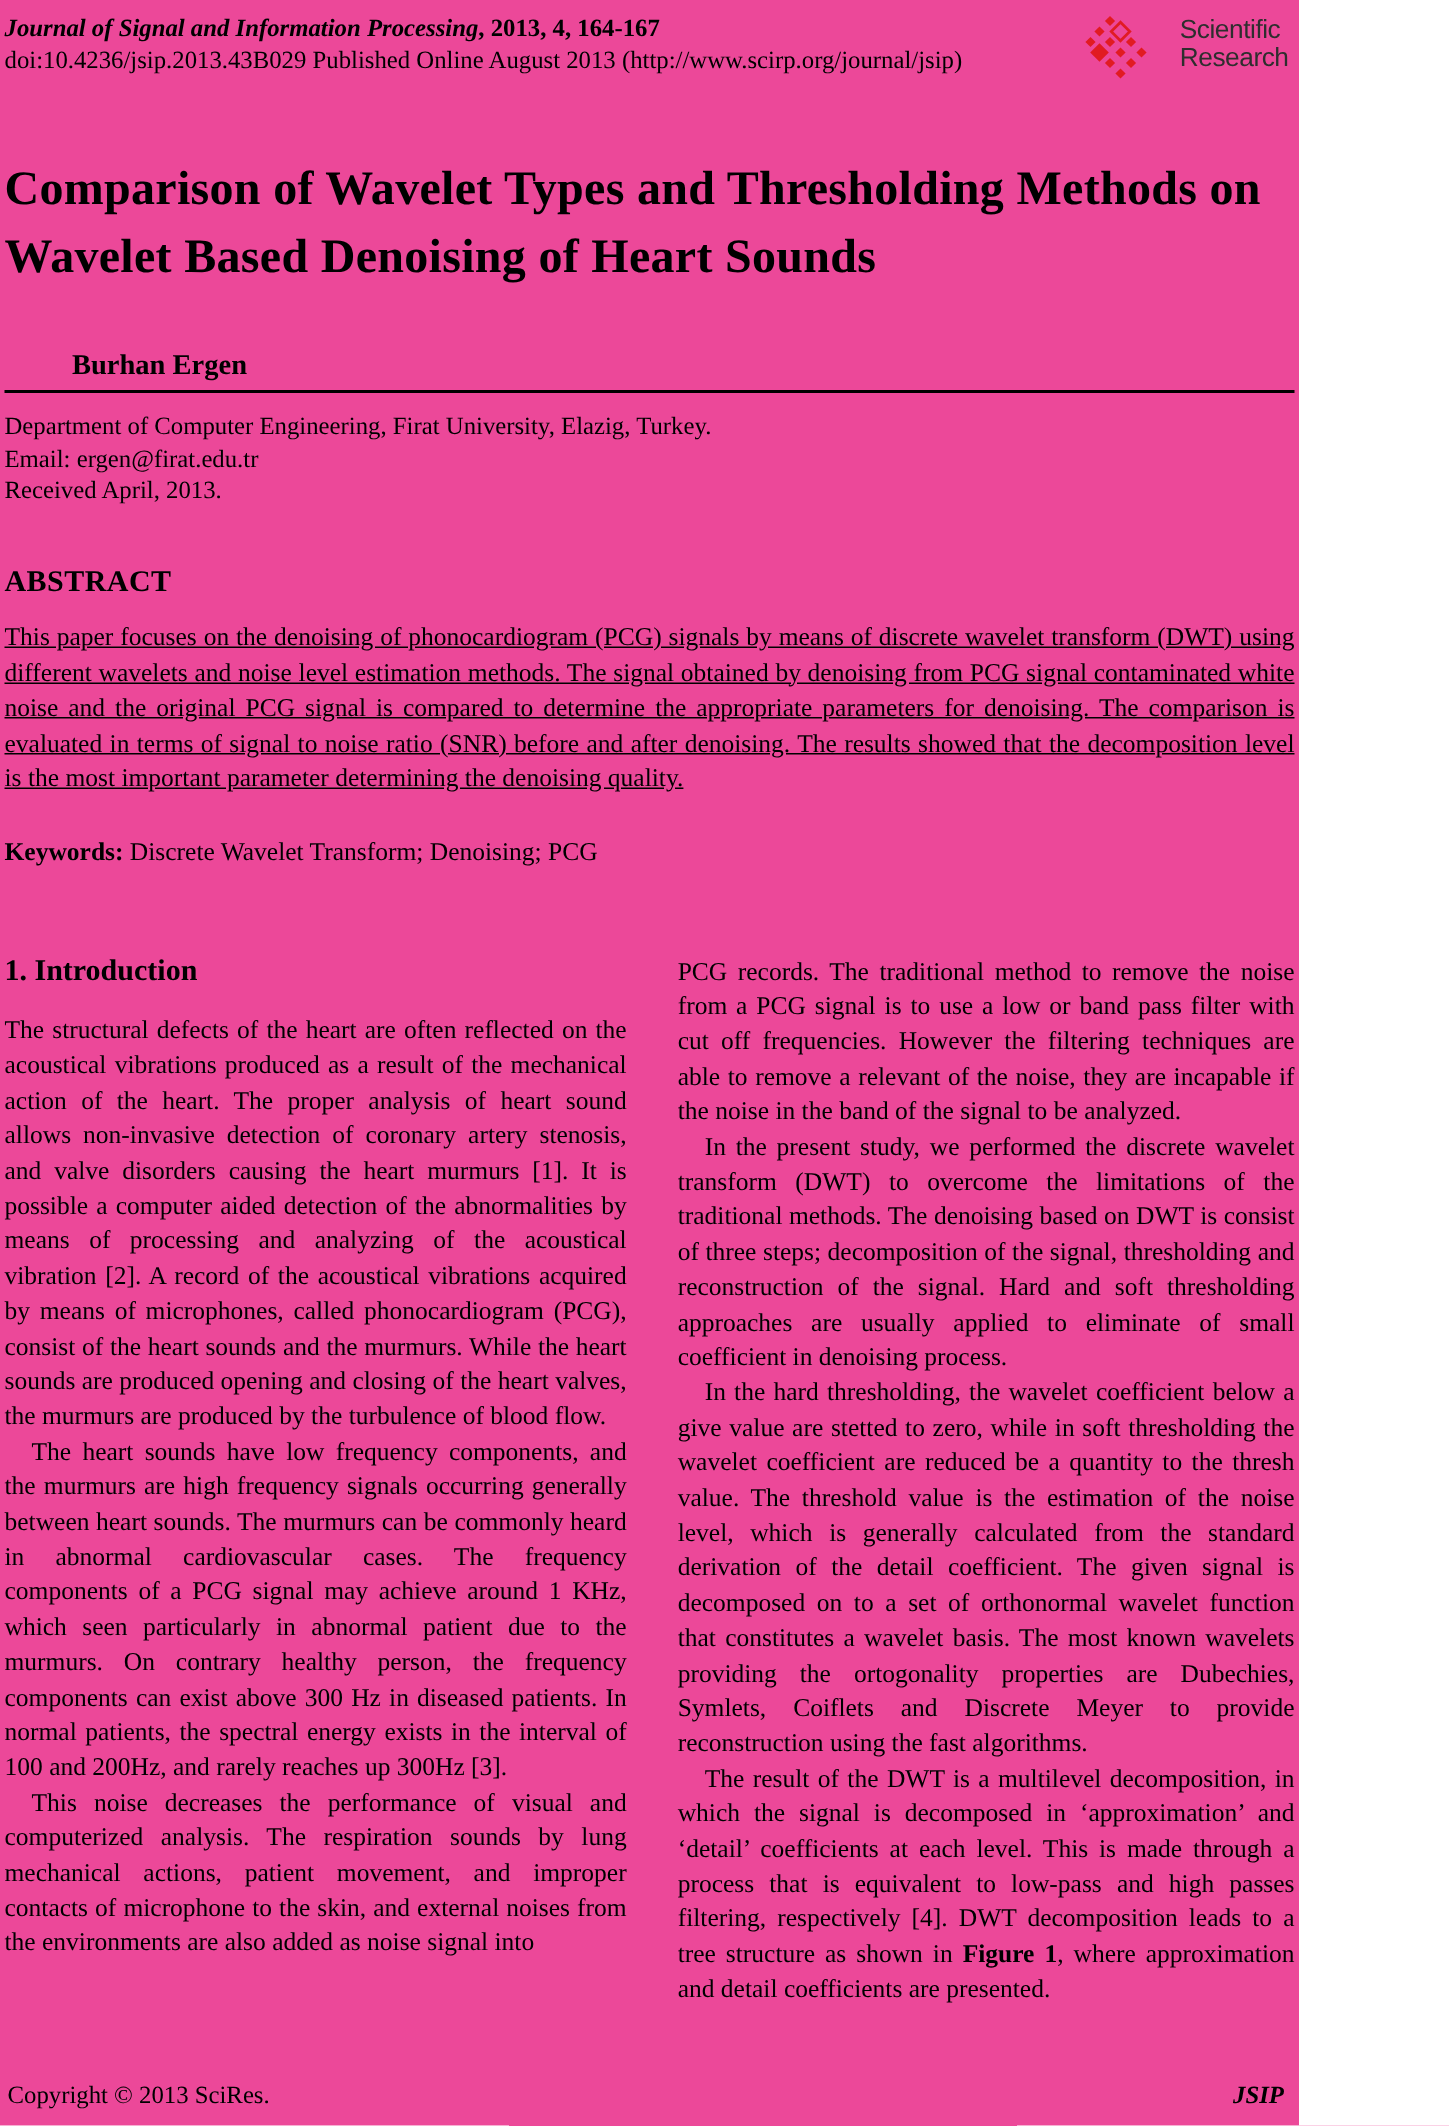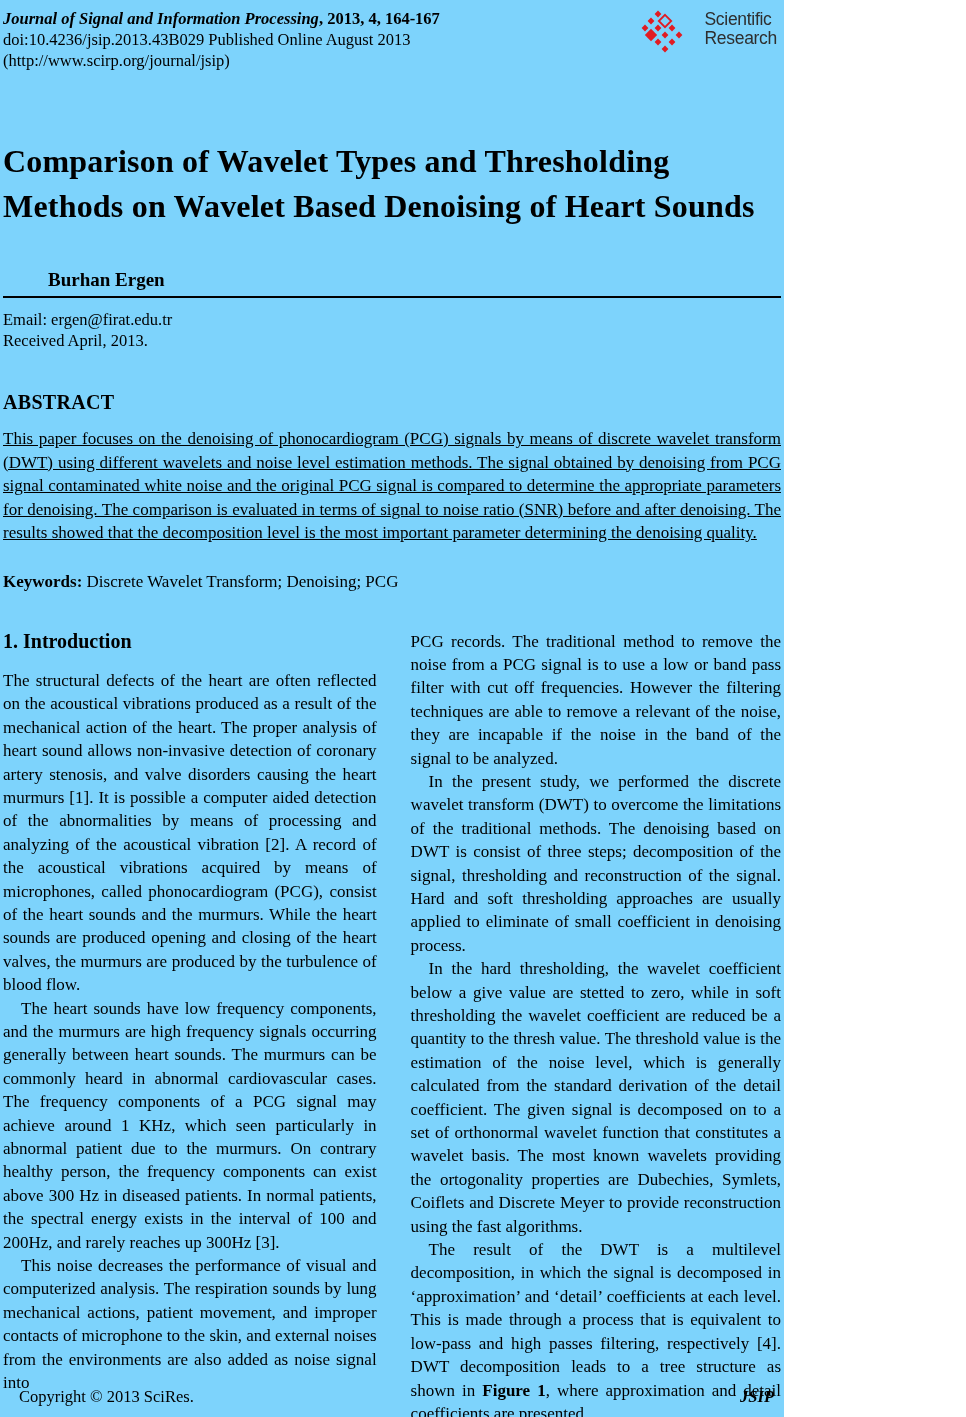--- a/index.html
+++ b/index.html
@@ -1,58 +1,58 @@
 <!DOCTYPE html>
 <html><head>
 <meta charset="utf-8">
 <style>
   * { margin:0; padding:0; box-sizing:border-box; }
   html,body { background:#ffffff; }
   .page {
-    position:relative; width:784px; height:1417px; overflow:hidden;
-    background:#7dd3fc; color:#000;
+    position:relative; width:866px; height:1417px; overflow:hidden;
+    background:#ec4899; color:#000;
     font-family:"Liberation Serif","DejaVu Serif",serif;
   }
   .content { padding:8px 3px 0 3px; }
 
   
   .hdr { display:flex; justify-content:space-between; align-items:flex-start; }
   .hdr-left { font-size:16.5px; line-height:21px; }
   .journal-name { font-weight:bold; font-style:italic; }
   .journal-meta { font-weight:bold; }
   .doi-line { font-weight:normal; }
   .logo { display:flex; align-items:flex-start; gap:19px; padding-right:4px; margin-top:2px; }
   .logo-text { font-family:"Liberation Sans","DejaVu Sans",sans-serif; font-size:17.5px; line-height:19px; color:#2e2e2e; letter-spacing:-0.3px; }
 
   
-  .title { margin-top:68px; font-size:32px; line-height:45px; font-weight:bold; letter-spacing:0.2px; }
+  .title { margin-top:44px; font-size:32px; line-height:45px; font-weight:bold; letter-spacing:0.2px; }
   .author { margin-top:40px; font-size:19px; font-weight:bold;margin-left:45px; }
   .rule { border:none; border-top:2px solid #000; margin-top:5px; }
   .affil-block { margin-top:11px; font-size:16.5px; line-height:22px; }
   .received { font-size:16.5px; }
 
   
   .abs-heading { margin-top:40px; font-size:20px; font-weight:bold; letter-spacing:0.3px; }
   .abs-body { margin-top:13px; font-size:17px; line-height:23.5px; text-align:justify;text-decoration:underline; }
   .keywords { margin-top:27px; font-size:17px; }
   .keywords .kw-label { font-weight:bold; }
 
   
-  .cols { display:flex; gap:34px; margin-top:38px; }
+  .cols { display:flex; gap:34px; margin-top:58px; }
   .col { font-size:17px; line-height:23.4px; text-align:justify; }
   .col-left  { width:465px; }
   .col-right { width:461px; }
   .sec-heading { font-size:20px; font-weight:bold; margin-bottom:16px; text-align:left; }
   .col p { margin:0; }
   .col p.indent { text-indent:18px; }
   .fig-bold { font-weight:bold; }
 
   
   .footer {
-    position:absolute; left:19px; right:10px; bottom:10px;
+    position:absolute; left:5px; right:10px; bottom:10px;
     display:flex; justify-content:space-between; font-size:16.5px;
   }
   .jsip { font-weight:bold; font-style:italic; }
 </style>
 </head>
 <body>
 
 <div class="page">
   <div class="content">
 
@@ -84,20 +84,21 @@
           <div>Scientific</div>
           <div>Research</div>
         </div>
       </div>
     </div>
 
     <h1 class="title">Comparison of Wavelet Types and Thresholding Methods on Wavelet Based Denoising of Heart Sounds</h1>
     <div class="author">Burhan Ergen</div>
     <hr class="rule">
     <div class="affil-block">
+      <div>Department of Computer Engineering, Firat University, Elazig, Turkey.</div>
       <div>Email: ergen@firat.edu.tr</div>
     </div>
     <div class="received">Received April, 2013.</div>
 
     <div class="abs-heading">ABSTRACT</div>
     <p class="abs-body">This paper focuses on the denoising of phonocardiogram (PCG) signals by means of discrete wavelet transform (DWT) using different wavelets and noise level estimation methods. The signal obtained by denoising from PCG signal contaminated white noise and the original PCG signal is compared to determine the appropriate parameters for denoising. The comparison is evaluated in terms of signal to noise ratio (SNR) before and after denoising. The results showed that the decomposition level is the most important parameter determining the denoising quality.</p>
 
     <div class="keywords"><span class="kw-label">Keywords:</span><span> Discrete Wavelet Transform; Denoising; PCG</span></div>
 
     <div class="cols">

